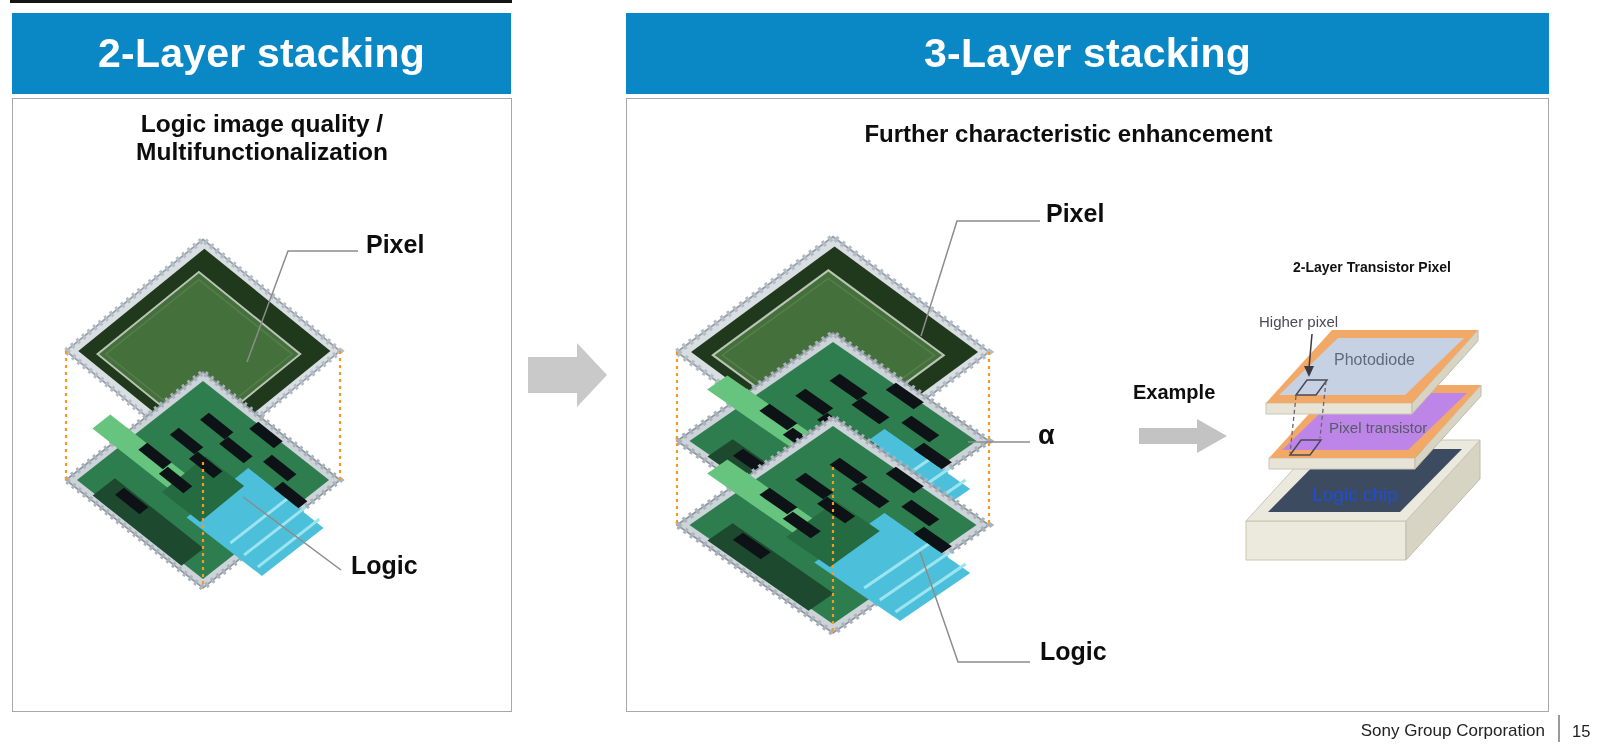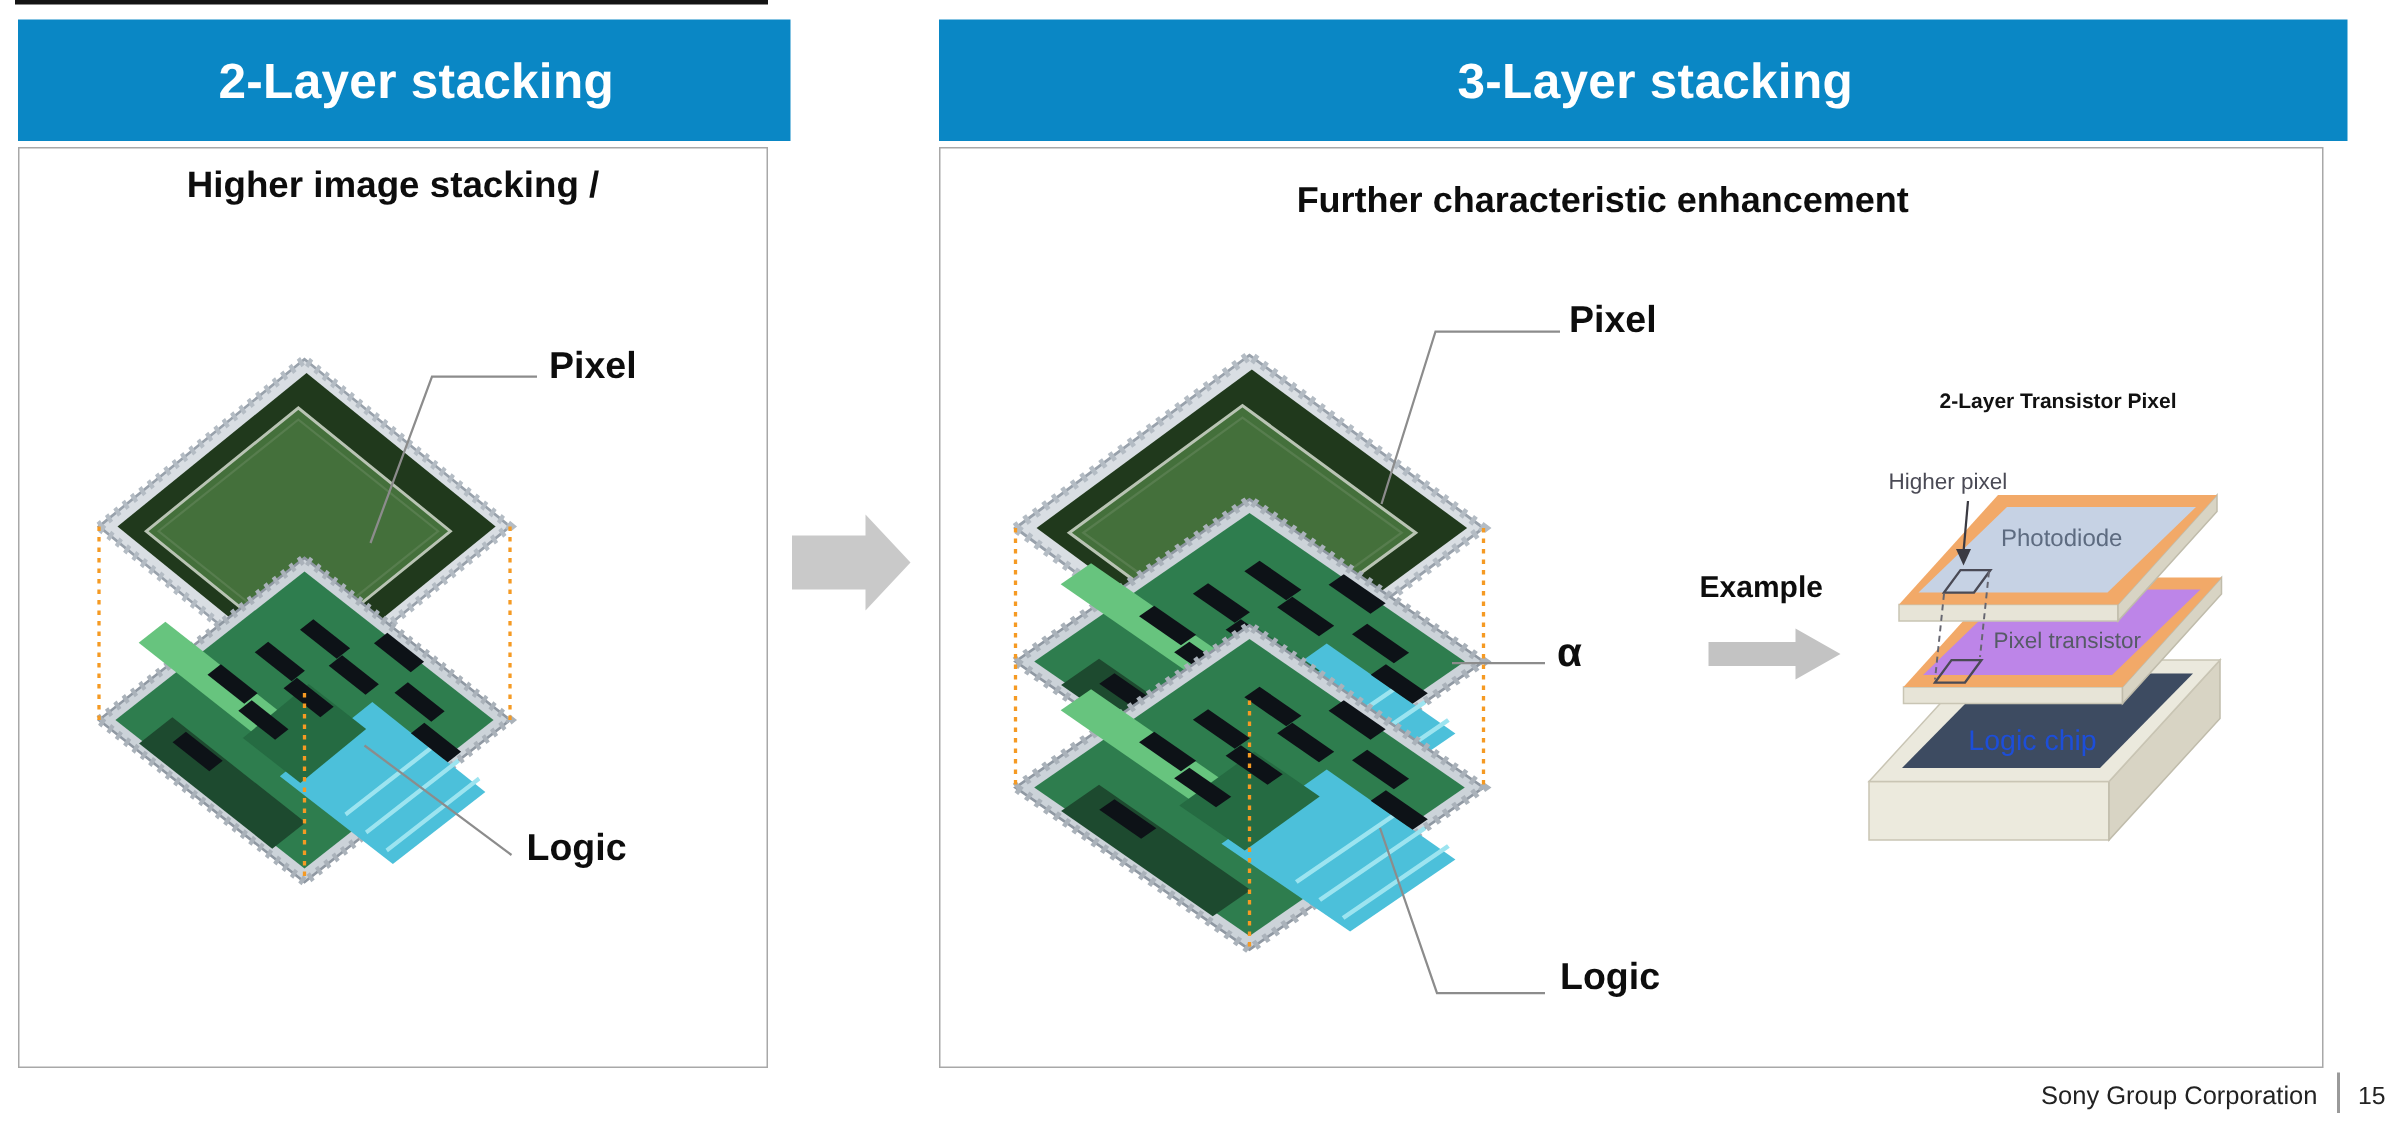--- a/index.html
+++ b/index.html
@@ -4,21 +4,21 @@
 <style>
   html,body{margin:0;padding:0;background:#ffffff;}
   .page{
     position:relative;width:1600px;height:756px;overflow:hidden;
     font-family:"Liberation Sans", sans-serif;background:#ffffff;
   }
   .topline{position:absolute;left:10px;top:0;width:502px;height:3px;background:#141414;}
   .phead{
     position:absolute;top:13px;height:81px;background:#0a87c5;
     display:flex;align-items:center;justify-content:center;
-    color:#ffffff;font-weight:700;font-size:33px;letter-spacing:.2px;padding-left:16px;
+    color:#ffffff;font-weight:700;font-size:41px;letter-spacing:.2px;
   }
   .phead.left{left:12px;width:499px;}
   .phead.right{left:626px;width:923px;}
   .pbody{
     position:absolute;top:98px;background:#ffffff;border:1px solid #a8a8a8;
   }
   .pbody.left{left:12px;width:498px;height:612px;}
   .pbody.right{left:626px;width:921px;height:612px;}
   .subtitle{
     position:absolute;text-align:center;color:#0d0d0d;font-weight:700;
@@ -49,21 +49,22 @@
 
   <div class="topline"></div>
 
   <div class="phead left">2-Layer stacking</div>
   <div class="phead right">3-Layer stacking</div>
 
   <div class="pbody left"></div>
   <div class="pbody right"></div>
 
   <div class="subtitle left">
-    <div>Higher image stacking /</div>
+    <div>Logic image quality /</div>
+    <div>Multifunctionalization</div>
   </div>
   <div class="subtitle right">Further characteristic enhancement</div>
 
   <svg class="art" width="1600" height="756" viewBox="0 0 1600 756">
     <defs>
       <polygon id="ic-bar" points="12.2,4.1 5.7,8.8 -12.2,-4.1 -5.7,-8.8" fill="#0d1217"></polygon>
       <g id="circuit-chip">
         <polygon points="-100,0 0,-72 100,0 0,72" fill="#ccd3d9" stroke="#8f98a2" stroke-width="1.2"></polygon>
         <polygon points="-100,0 0,-72 100,0 0,72" fill="none" stroke="#aab2ba" stroke-width="4" stroke-dasharray="2,3"></polygon>
         <polygon points="-92,0 0,-66 92,0 0,66" fill="#2e7d4e"></polygon>

